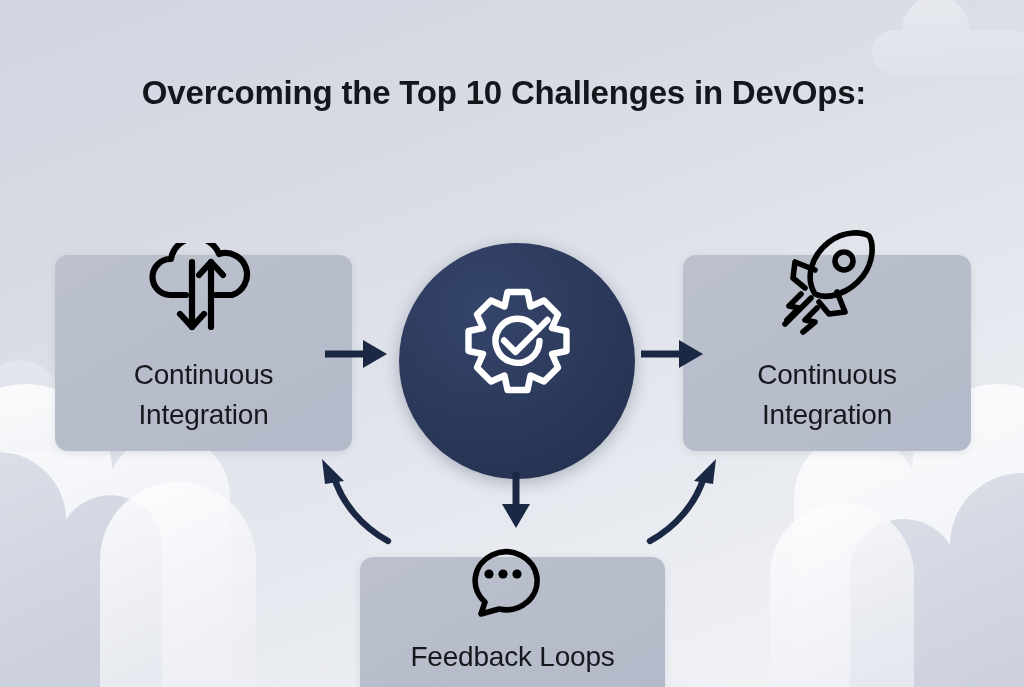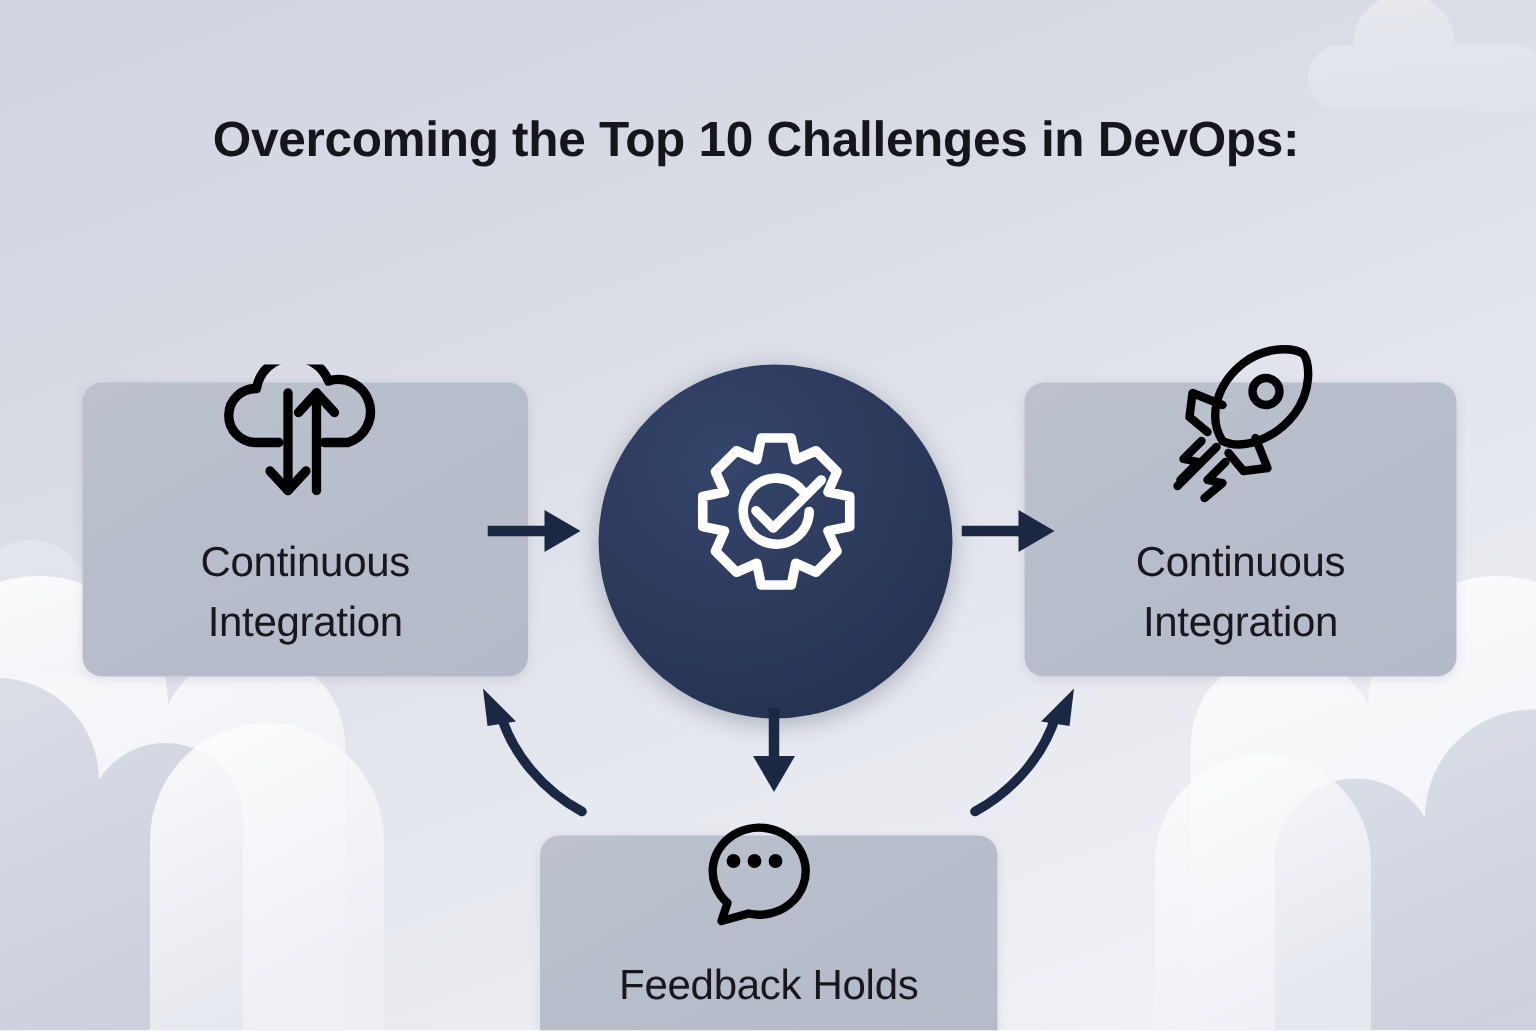--- a/index.html
+++ b/index.html
@@ -203,21 +203,21 @@
       <circle cx="73" cy="33" r="9"></circle>
 
       <path d="M40 70 L14 96"></path>
       <path d="M30 66 L18 78 L28 80 L16 92"></path>
       <path d="M46 80 L34 92 L44 94 L32 104"></path>
     </g>
   </svg>
 
   <div class="node-box" id="box-fb">
     <div class="node-label" id="label-fb">
-      <div>Feedback Holds</div>
+      <div>Feedback Loops</div>
     </div>
   </div>
   <svg class="node-icon" id="icon-fb" viewBox="0 0 86 80">
     <g fill="none" stroke="#000000" stroke-width="5.6" stroke-linecap="round" stroke-linejoin="round">
       <path d="M26 60 a31 29 0 1 1 14 7 L22 72 Z"></path>
     </g>
     <g fill="#000000">
       <circle cx="30" cy="32" r="4.6"></circle>
       <circle cx="44" cy="32" r="4.6"></circle>
       <circle cx="58" cy="32" r="4.6"></circle>

